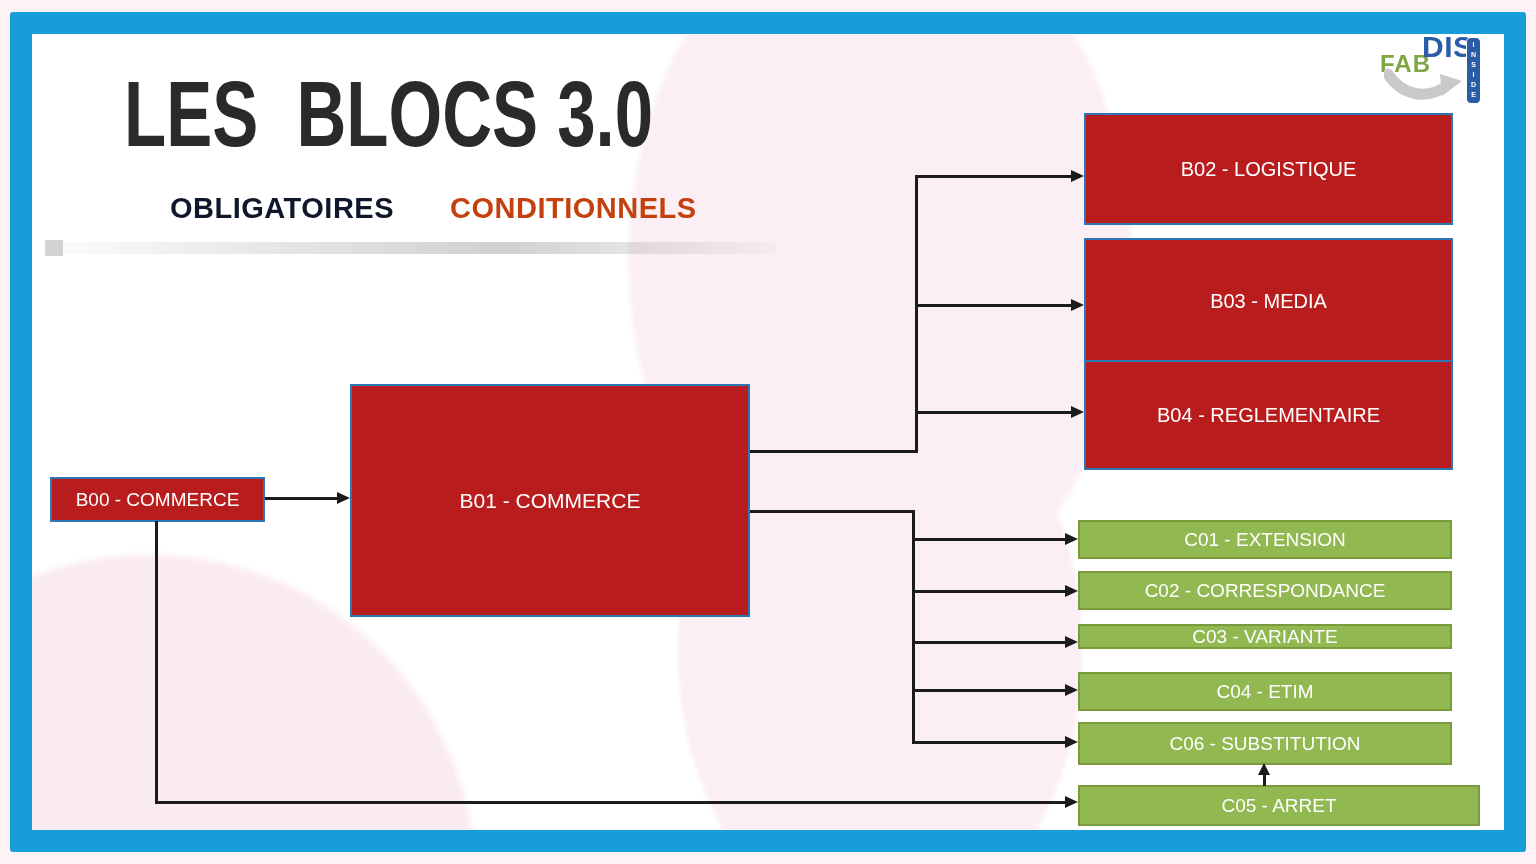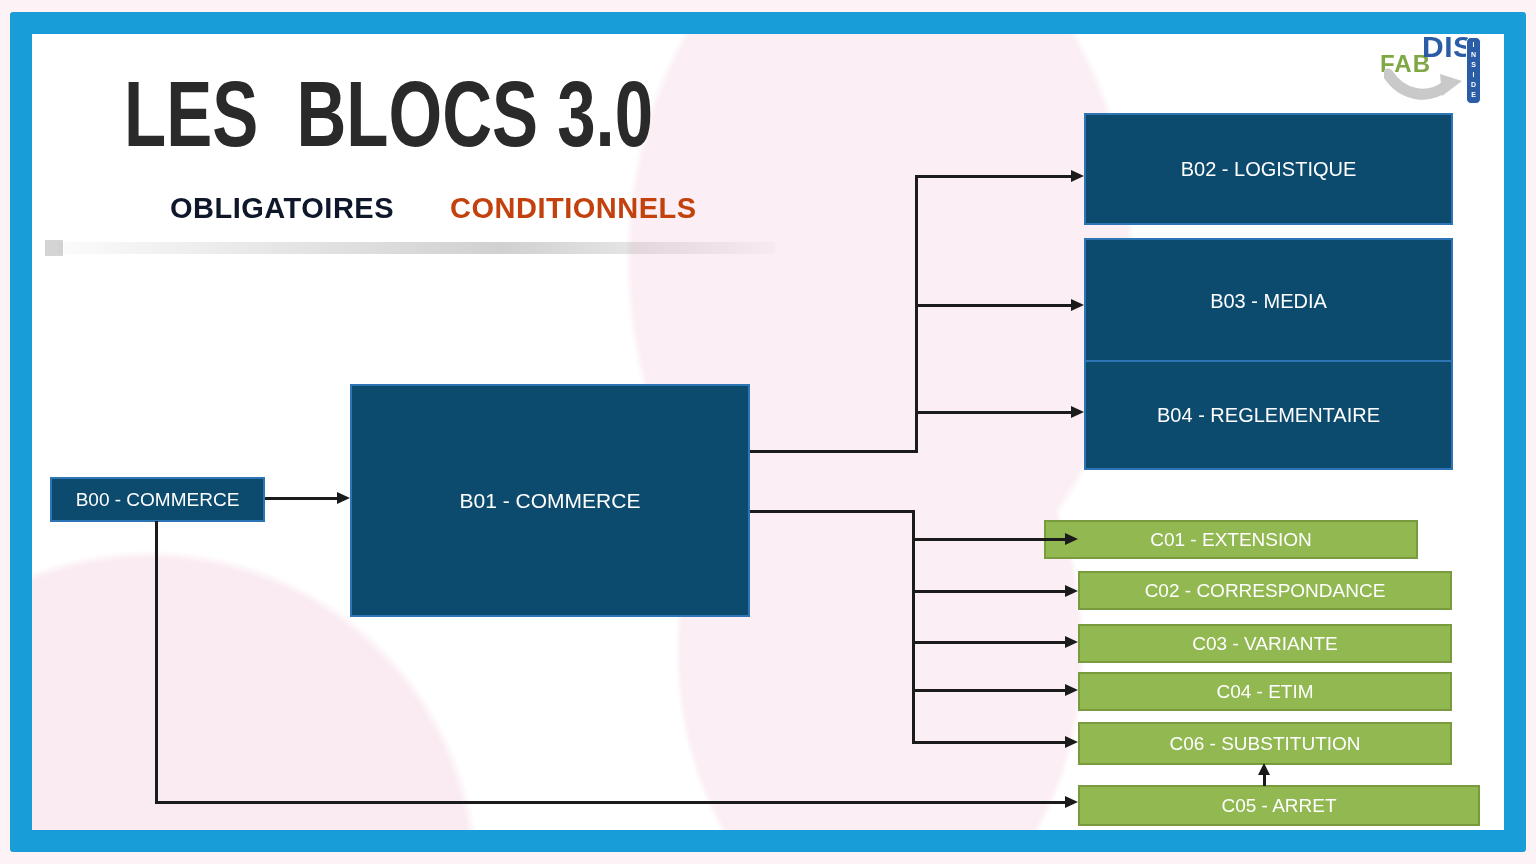--- a/index.html
+++ b/index.html
@@ -53,31 +53,31 @@
     position:absolute; left:45px; top:240px; width:18px; height:16px;
     background:#c6c6c6; opacity:0.75;
   }
 
   
   .node {
     position:absolute; box-sizing:border-box;
     display:flex; align-items:center; justify-content:center;
     color:#ffffff; text-align:center;
   }
-  .node.blue  { background:#0c4a6e; border:2px solid #2e75b6; }
+  .node.blue  { background:#b91c1c; border:2px solid #2e75b6; }
   .node.green { background:#92b851; border:2px solid #7a9a3e; }
 
   .b00 { left:50px;  top:477px; width:215px; height:45px; font-size:19px; }
   .b01 { left:350px; top:384px; width:400px; height:233px; font-size:21px; }
   .b02 { left:1084px; top:113px; width:369px; height:112px; font-size:20px; }
   .b03 { left:1084px; top:238px; width:369px; height:127px; font-size:20px; }
   .b04 { left:1084px; top:360px; width:369px; height:110px; font-size:20px; }
-  .c01 { left:1044px; top:520px; width:374px; height:39px; font-size:19px; }
+  .c01 { left:1078px; top:520px; width:374px; height:39px; font-size:19px; }
   .c02 { left:1078px; top:571px; width:374px; height:39px; font-size:19px; }
-  .c03 { left:1078px; top:624px; width:374px; height:39px; font-size:19px; }
+  .c03 { left:1078px; top:624px; width:374px; height:25px; font-size:19px; }
   .c04 { left:1078px; top:672px; width:374px; height:39px; font-size:19px; }
   .c06 { left:1078px; top:722px; width:374px; height:43px; font-size:19px; }
   .c05 { left:1078px; top:785px; width:402px; height:41px; font-size:19px; }
 
   
   .ln { position:absolute; background:#1b1b1b; }
   .ln.h { height:3px; }
   .ln.v { width:3px; }
   .ar { position:absolute; width:0; height:0; }
   .ar.right { border-top:6px solid transparent; border-bottom:6px solid transparent; border-left:13px solid #1b1b1b; }

